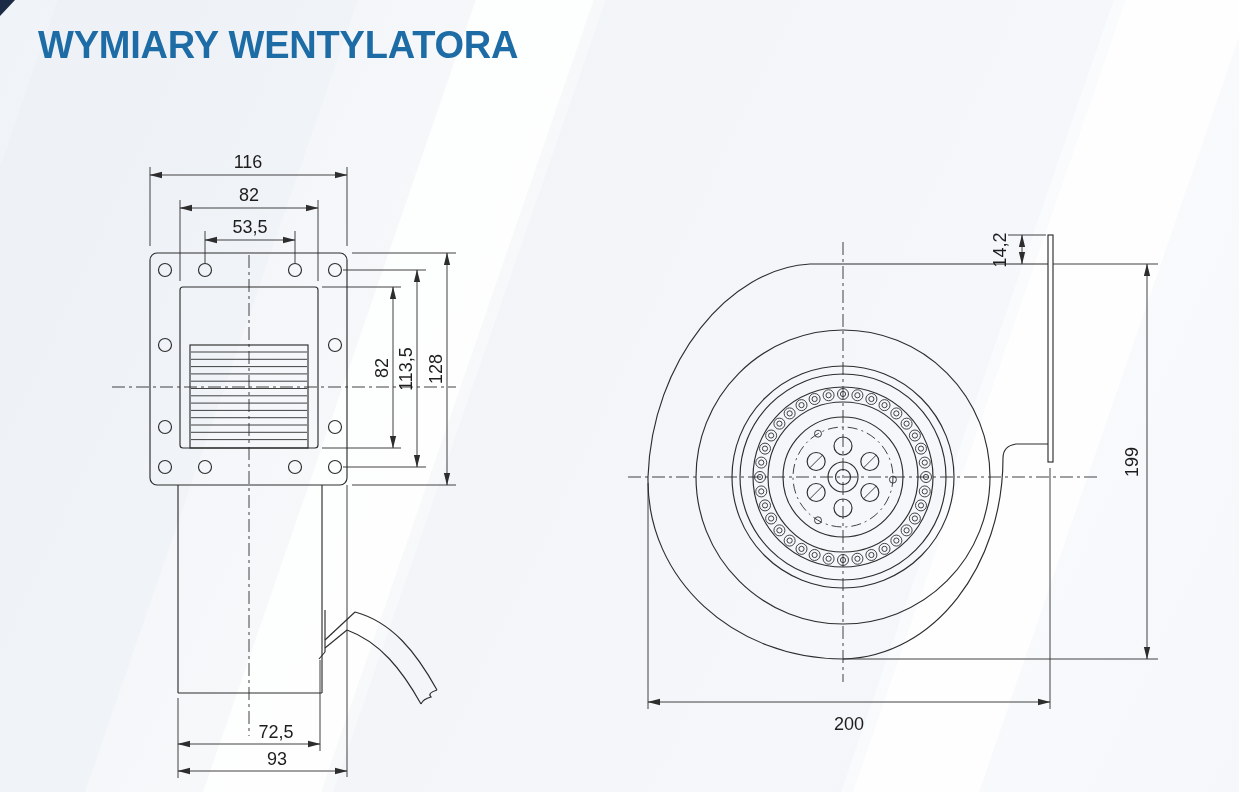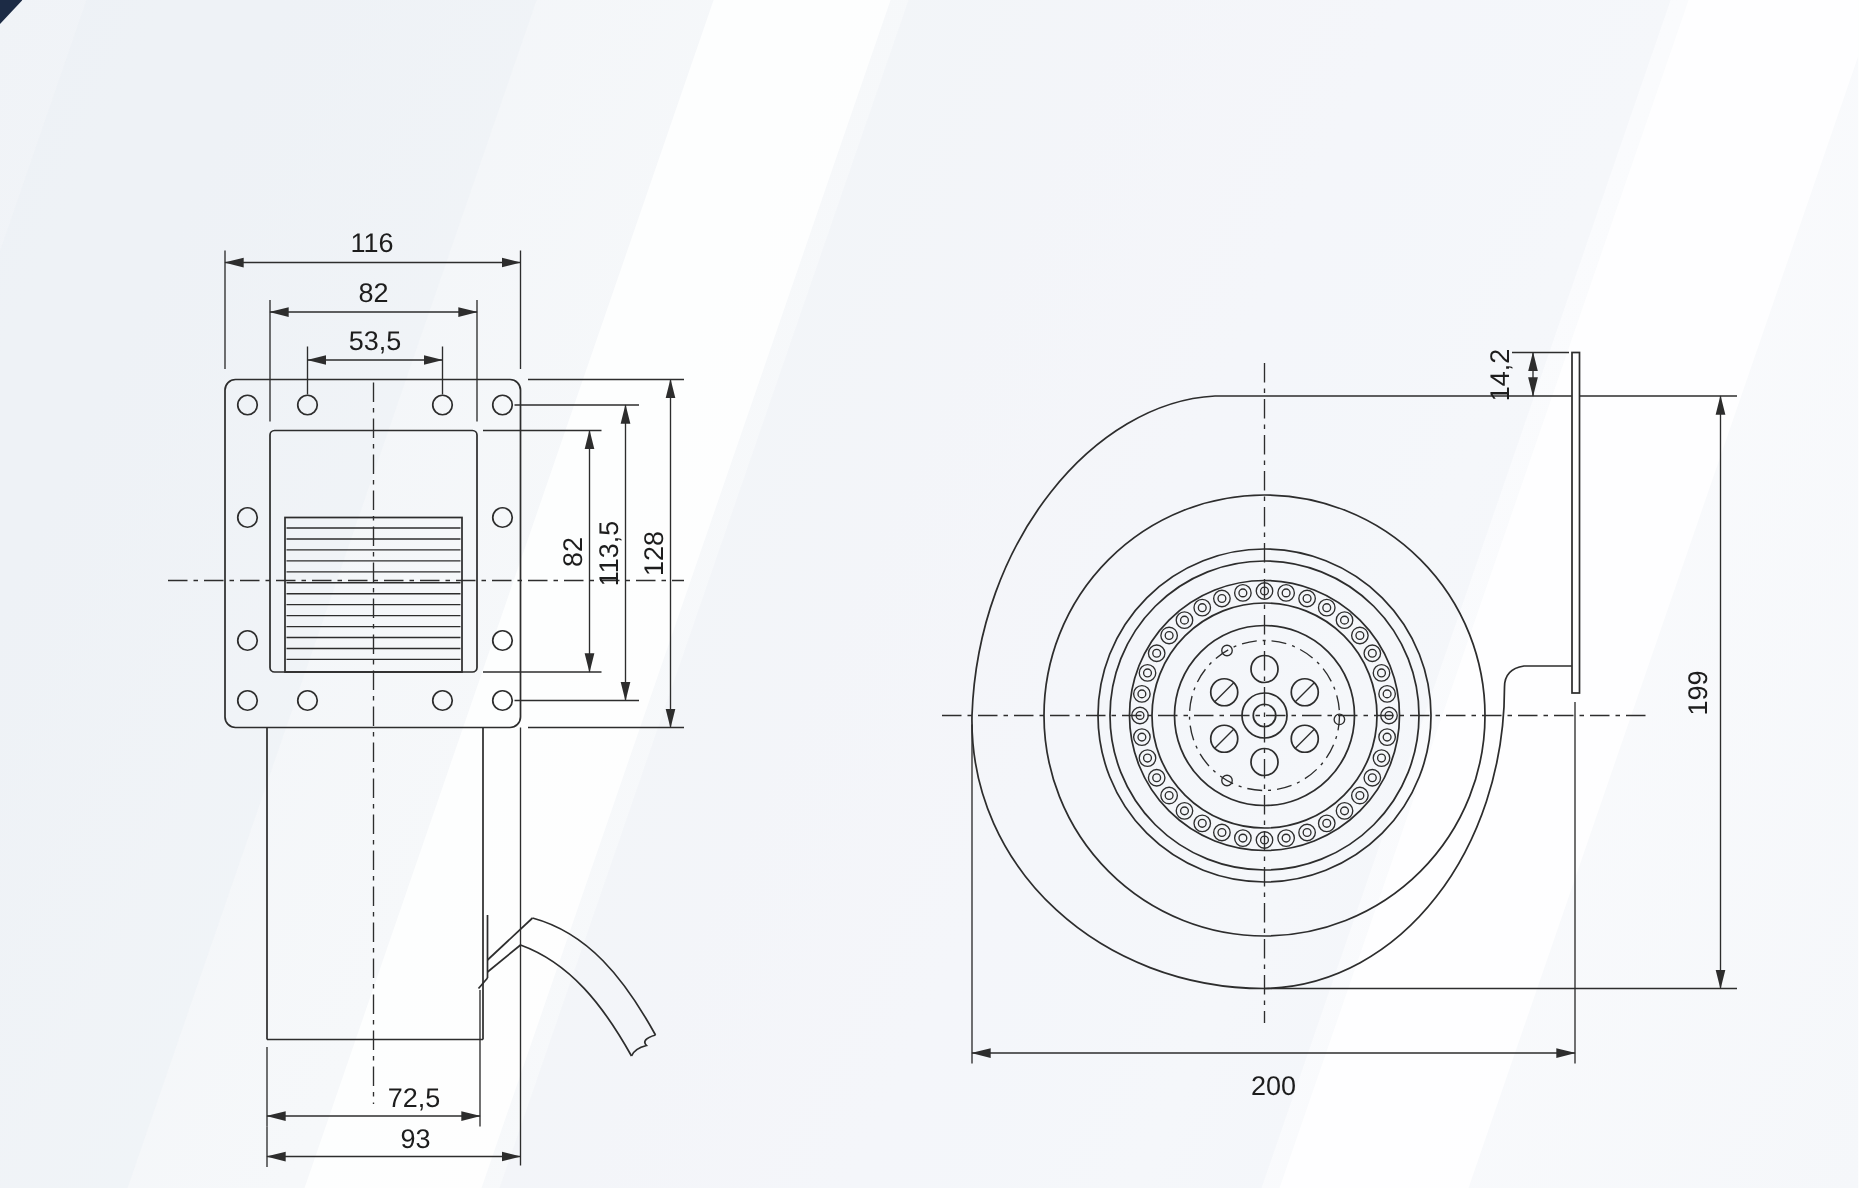--- a/index.html
+++ b/index.html
@@ -30,20 +30,21 @@
 </head>
 <body>
 
 <div class="stage">
   <div class="shade shade-a"></div>
   <div class="shade shade-b"></div>
   <div class="band band-a"></div>
   <div class="band band-b"></div>
   <div class="corner-mark"></div>
 
+  <div class="page-title">WYMIARY WENTYLATORA</div>
 
   <svg class="drawing" width="1239" height="792" viewBox="0 0 1239 792">
     <defs>
       <marker id="arrow" viewBox="0 0 12 8" refX="11.5" refY="4" markerWidth="13" markerHeight="9" orient="auto-start-reverse" markerUnits="userSpaceOnUse">
         <path d="M0,1 L12,4 L0,7 Z" fill="#2d2d2d"></path>
       </marker>
     </defs>
 
     <g stroke="#2d2d2d" fill="none">
 

